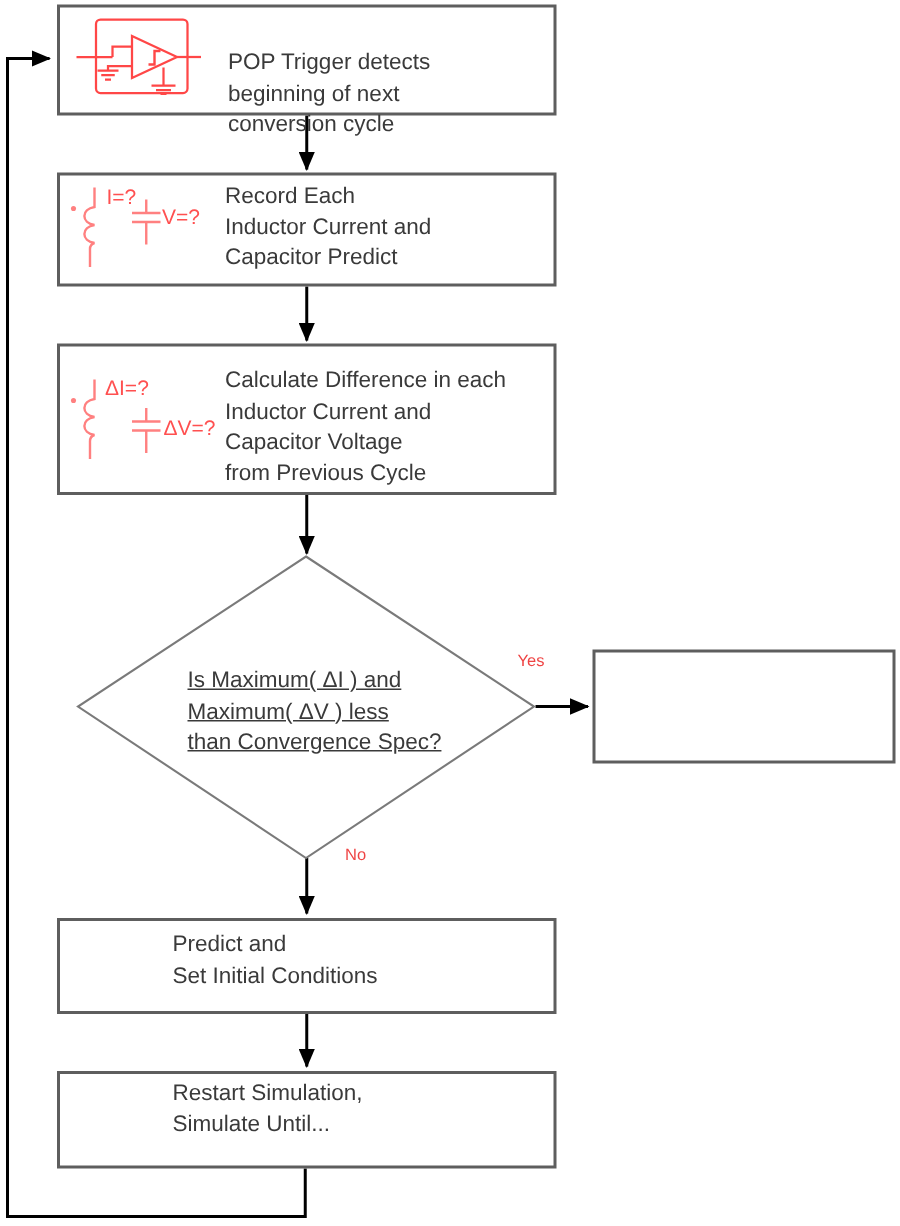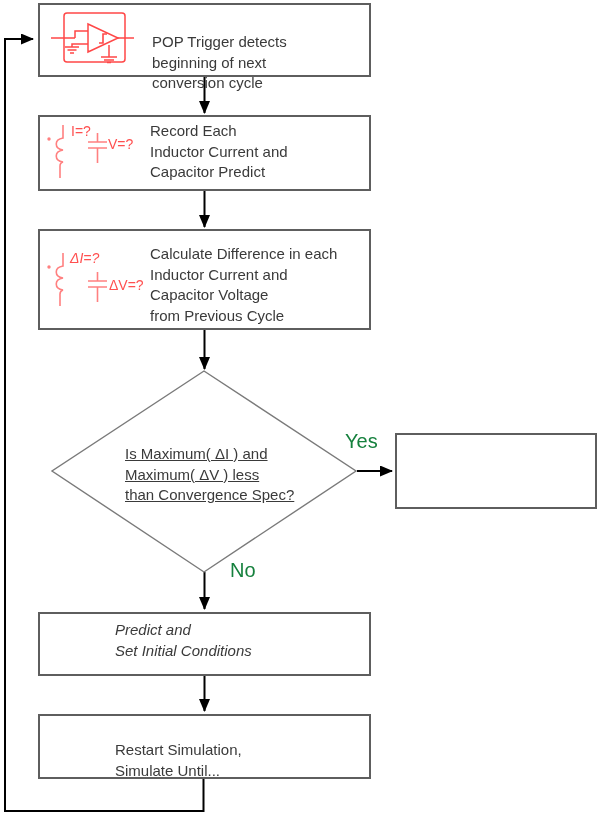--- a/index.html
+++ b/index.html
@@ -31,23 +31,23 @@
   }
   .node-text {
     position: absolute;
     font-size: 15px;
     line-height: 20.5px;
     white-space: pre-line;
     color: #3a3a3a;
   }
   .branch-label {
     position: absolute;
-    font-size: 20px;
+    font-size: 11px;
     line-height: 18px;
-    color: #15803d;
+    color: #ef4444;
   }
   .probe-label {
     position: absolute;
     font-size: 14px;
     line-height: 15px;
     color: #ff5050;
     white-space: nowrap;
   }
 </style>
 </head>
@@ -118,26 +118,26 @@
   <div class="node-text" style="left:150px; top:121px;">Record Each
 Inductor Current and
 Capacitor Predict</div>
   <div class="node-text" style="left:150px; top:244px;">Calculate Difference in each
 Inductor Current and
 Capacitor Voltage
 from Previous Cycle</div>
   <div class="node-text" style="left:125px; top:444px;text-decoration:underline;">Is Maximum( ΔI ) and
 Maximum( ΔV ) less
 than Convergence Spec?</div>
-  <div class="node-text" style="left:115px; top:620px;font-style:italic;">Predict and
+  <div class="node-text" style="left:115px; top:620px;">Predict and
 Set Initial Conditions</div>
-  <div class="node-text" style="left:115px; top:740px;">Restart Simulation,
+  <div class="node-text" style="left:115px; top:719px;">Restart Simulation,
 Simulate Until...</div>
 
   <div class="branch-label" style="left:345px; top:432px;">Yes</div>
   <div class="branch-label" style="left:230px; top:561px;">No</div>
 
   <div class="probe-label" style="left:71px; top:124px;">I=?</div>
   <div class="probe-label" style="left:108px; top:137px;">V=?</div>
-  <div class="probe-label" style="left:70px; top:251px;font-style:italic;">ΔI=?</div>
+  <div class="probe-label" style="left:70px; top:251px;">ΔI=?</div>
   <div class="probe-label" style="left:109px; top:278px;">ΔV=?</div>
 
 </div>
 
 </body></html>

